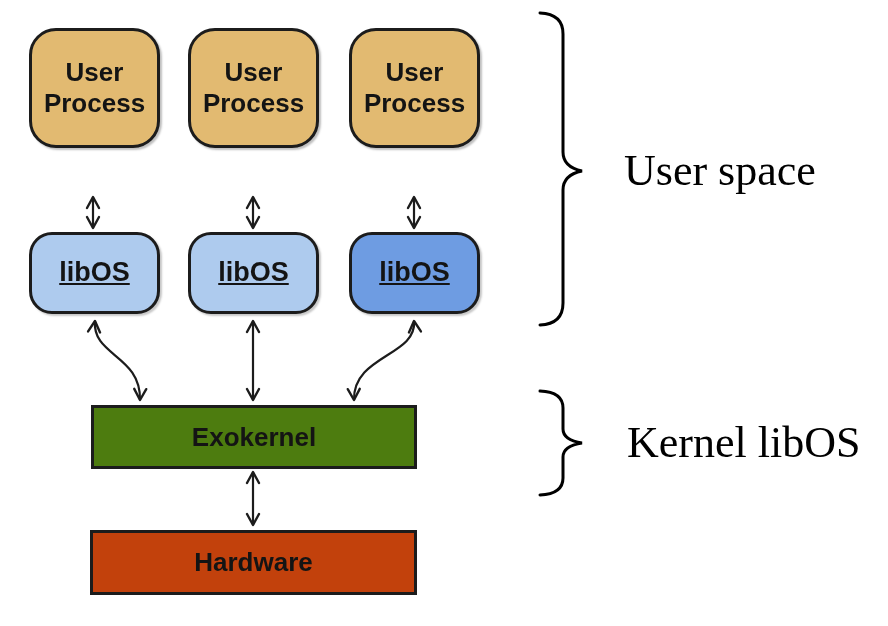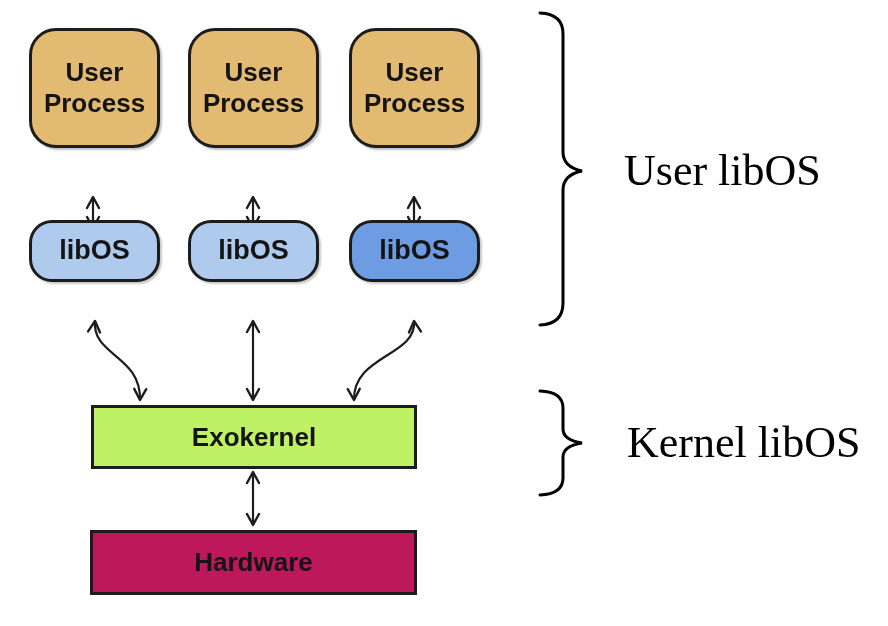--- a/index.html
+++ b/index.html
@@ -34,25 +34,26 @@
   }
   .box .lbl { white-space: pre-line; line-height: 1.18; }
   .up-box {
     width: 131px; height: 120px;
     top: 28px;
     border-radius: 27px;
     font-size: 26px;
     box-shadow: 2px 2px 2px rgba(0,0,0,0.25);
   }
   .libos-box {
-    width: 131px; height: 62px;
-    top: 220px;
+    width: 131px; height: 82px;
+    top: 232px;
     border-radius: 23px;
     font-size: 27px;
     box-shadow: 2px 2px 2px rgba(0,0,0,0.22);
+    text-decoration: underline;
   }
   .col1 { left: 29px; }
   .col2 { left: 188px; }
   .col3 { left: 349px; }
   .exo-box {
     left: 91px; top: 405px;
     width: 326px; height: 64px;
     border-width: 3px;
     font-size: 26px;
   }
@@ -115,24 +116,24 @@
   <div class="box libos-box col1" style="background-color: rgb(174, 203, 238);">
     <span class="lbl">libOS</span>
   </div>
   <div class="box libos-box col2" style="background-color: rgb(174, 203, 238);">
     <span class="lbl">libOS</span>
   </div>
   <div class="box libos-box col3" style="background-color: rgb(110, 156, 226);">
     <span class="lbl">libOS</span>
   </div>
 
-  <div class="box exo-box" style="background-color: #bef264;">
+  <div class="box exo-box" style="background-color: #4d7c0f;">
     <span class="lbl">Exokernel</span>
   </div>
 
-  <div class="box hw-box" style="background-color: #be185d;">
+  <div class="box hw-box" style="background-color: #c2410c;">
     <span class="lbl">Hardware</span>
   </div>
 
-  <div class="space-label user-space-label">User libOS</div>
+  <div class="space-label user-space-label">User space</div>
   <div class="space-label kernel-space-label">Kernel libOS</div>
 
 </div>
 
 </body></html>

